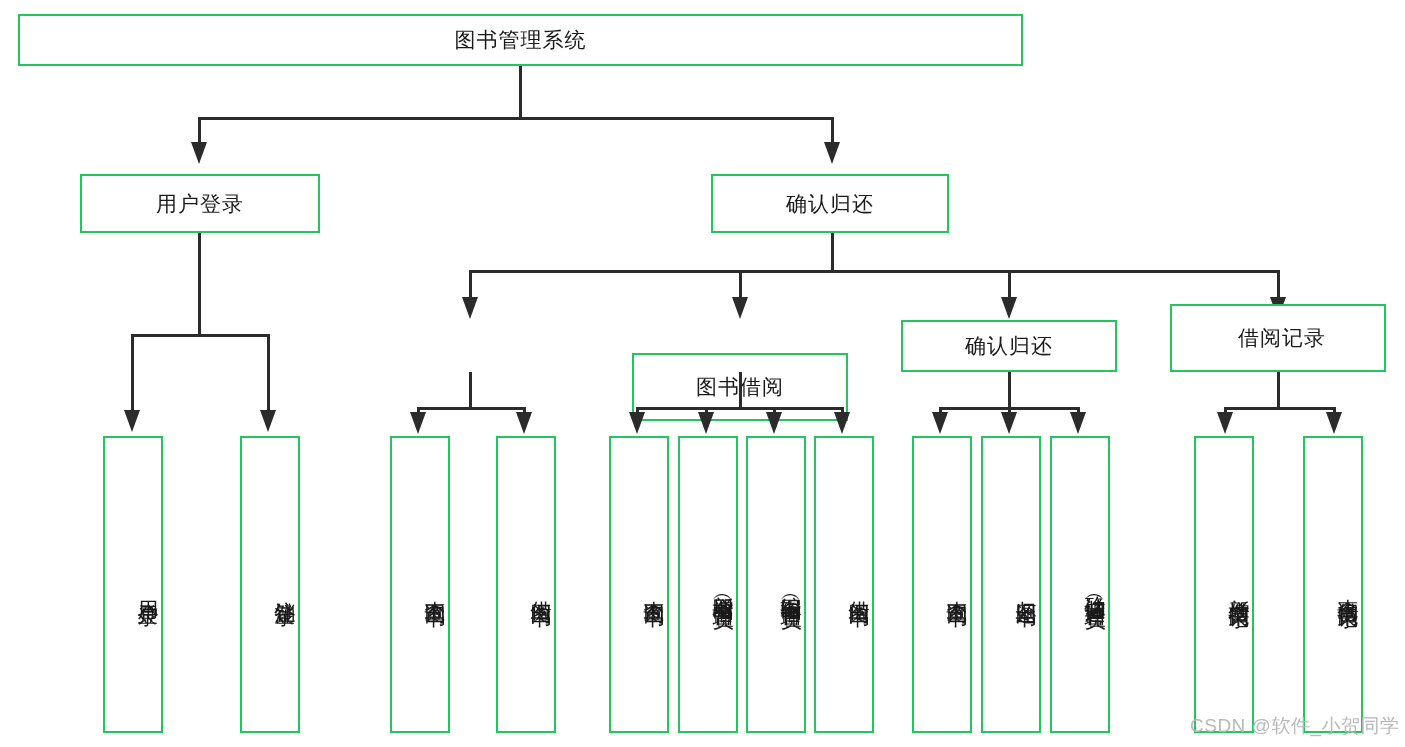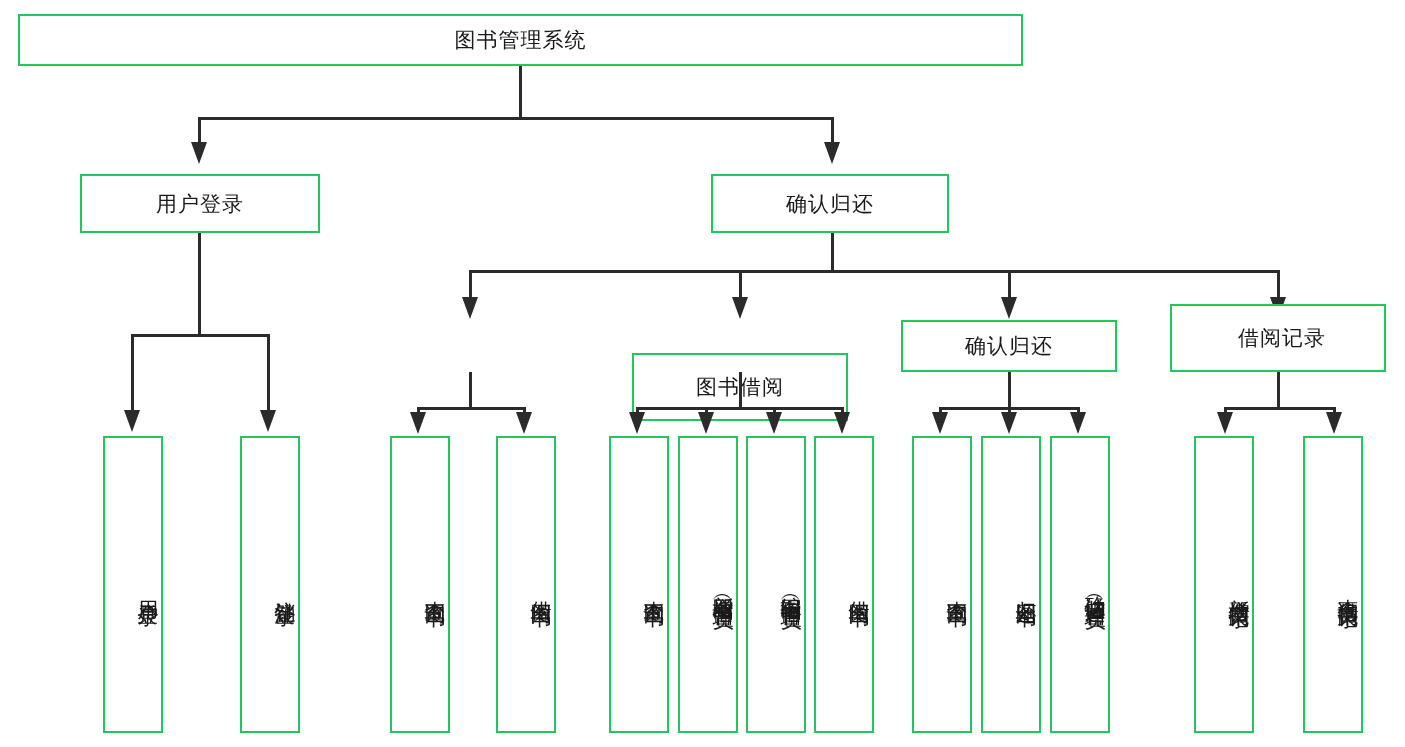--- a/index.html
+++ b/index.html
@@ -190,14 +190,17 @@
     <span>确认归还（管理员）</span>
   </div>
 
   <div class="node vert" style="left:1194px; top:436px; width:60px; height:297px;">
     <span>新增借阅记录</span>
   </div>
   <div class="node vert" style="left:1303px; top:436px; width:60px; height:297px;">
     <span>查询借阅记录</span>
   </div>
 
+  <div class="watermark" style="left:1190px; top:713px;">
+    <span>CSDN @软件_小贺同学</span>
+  </div>
 
 </div>
 
 </body></html>

